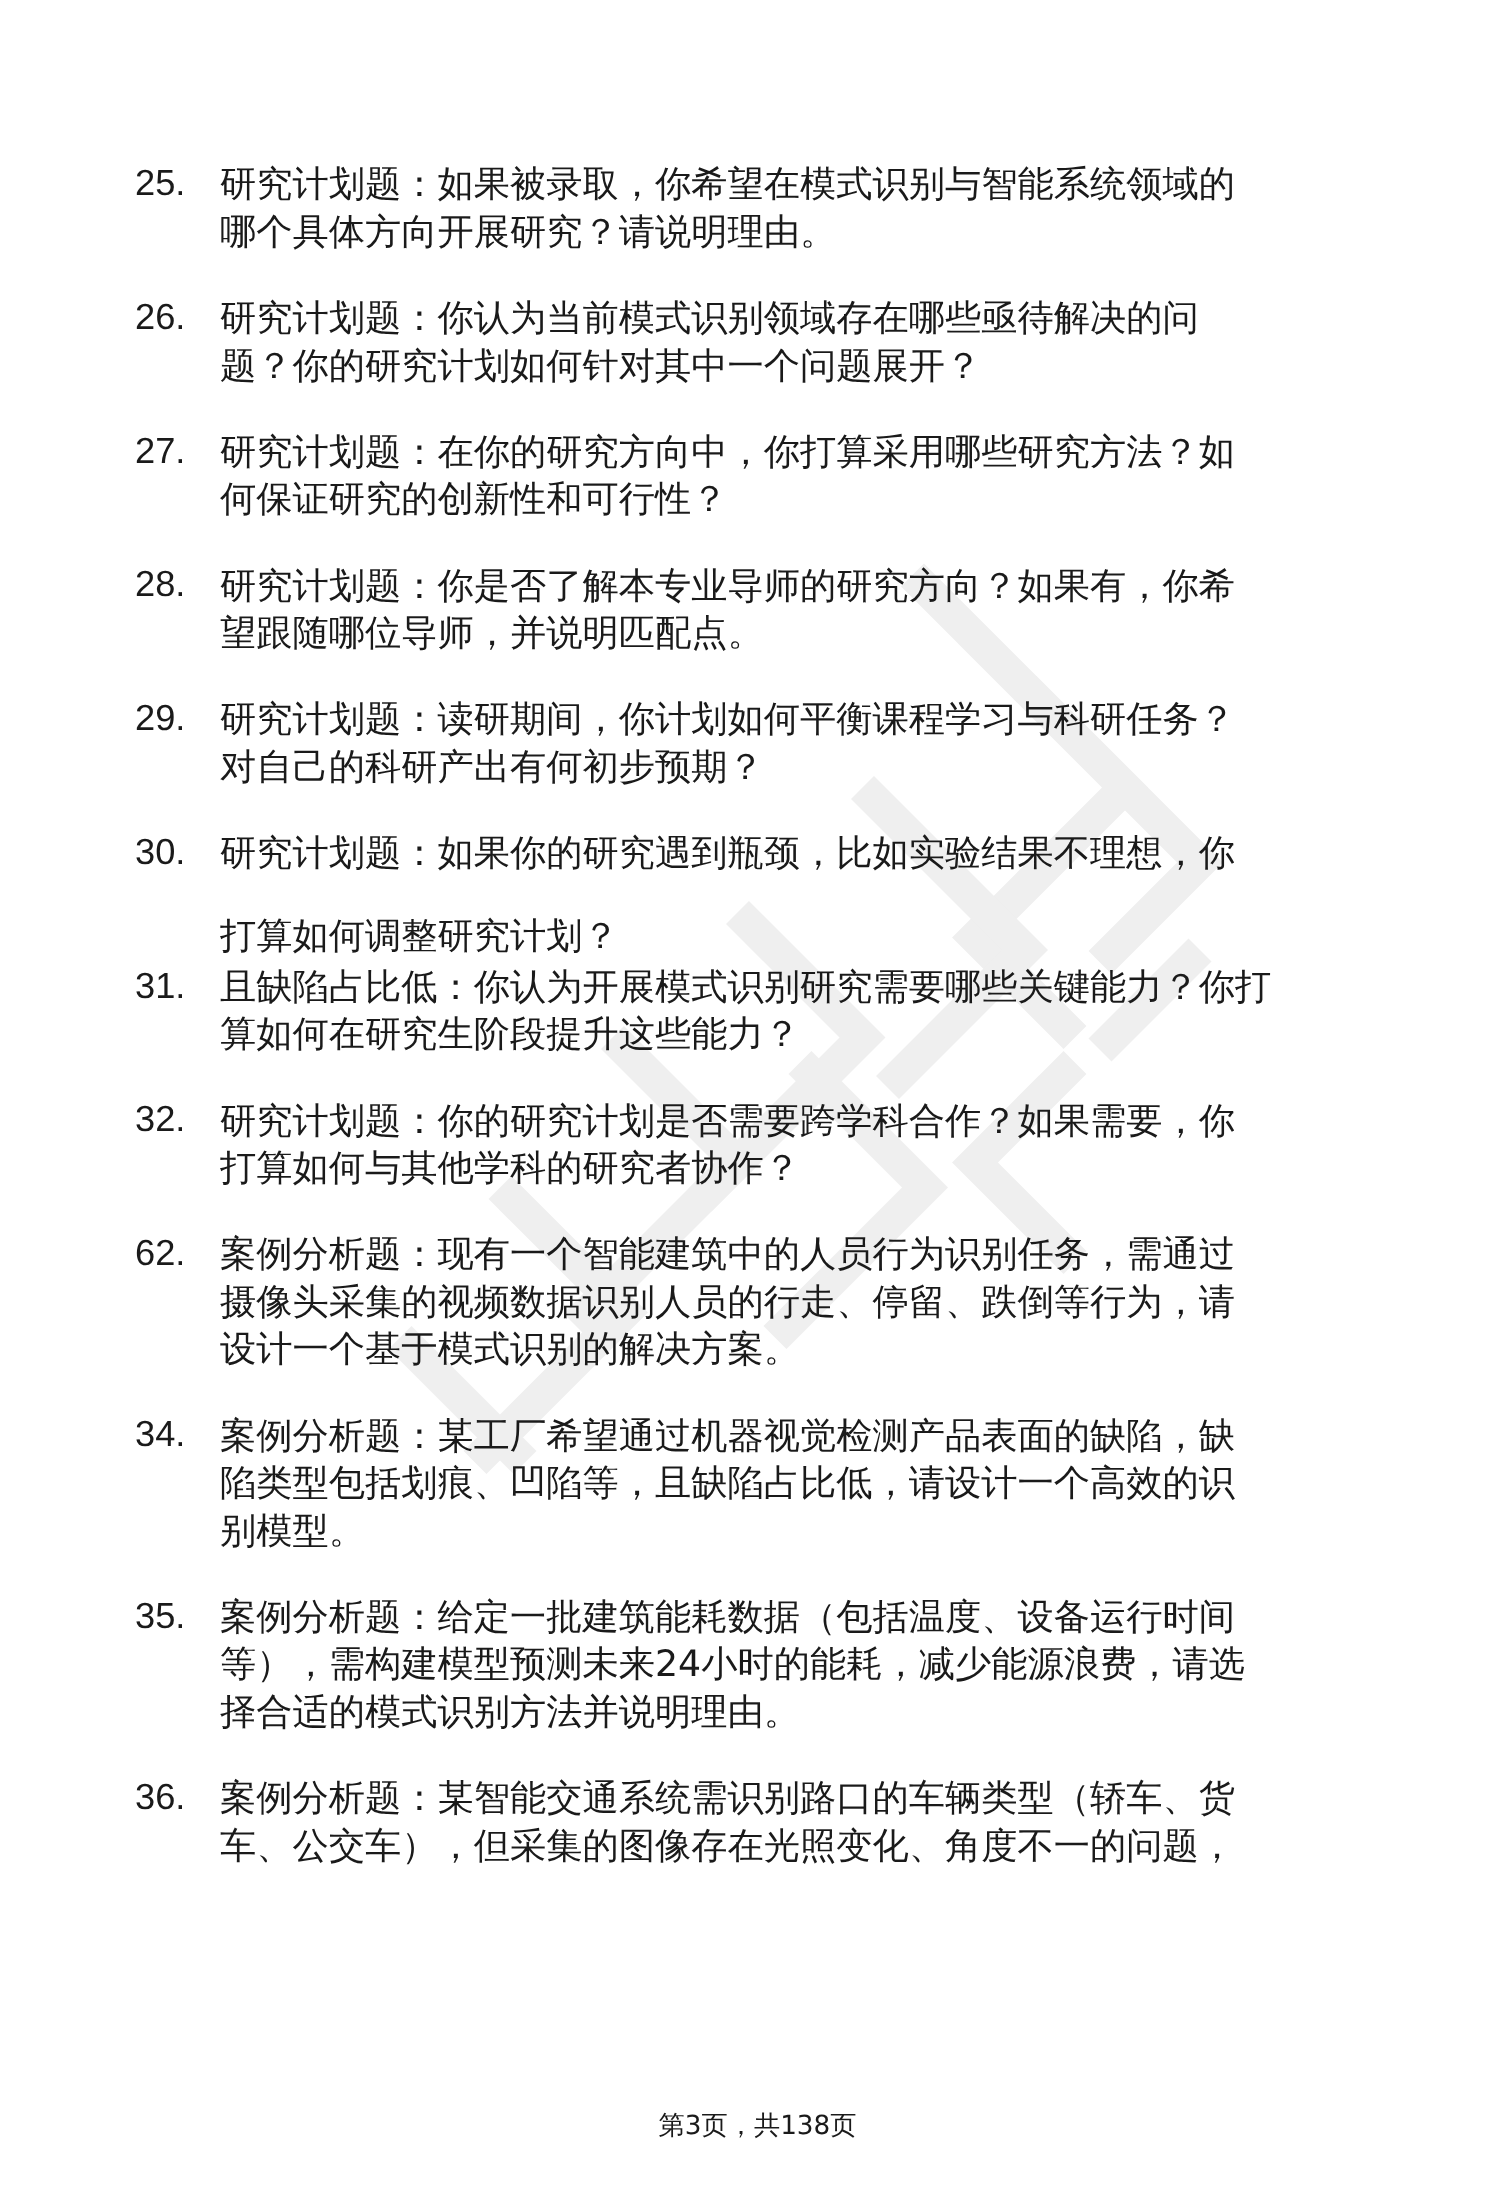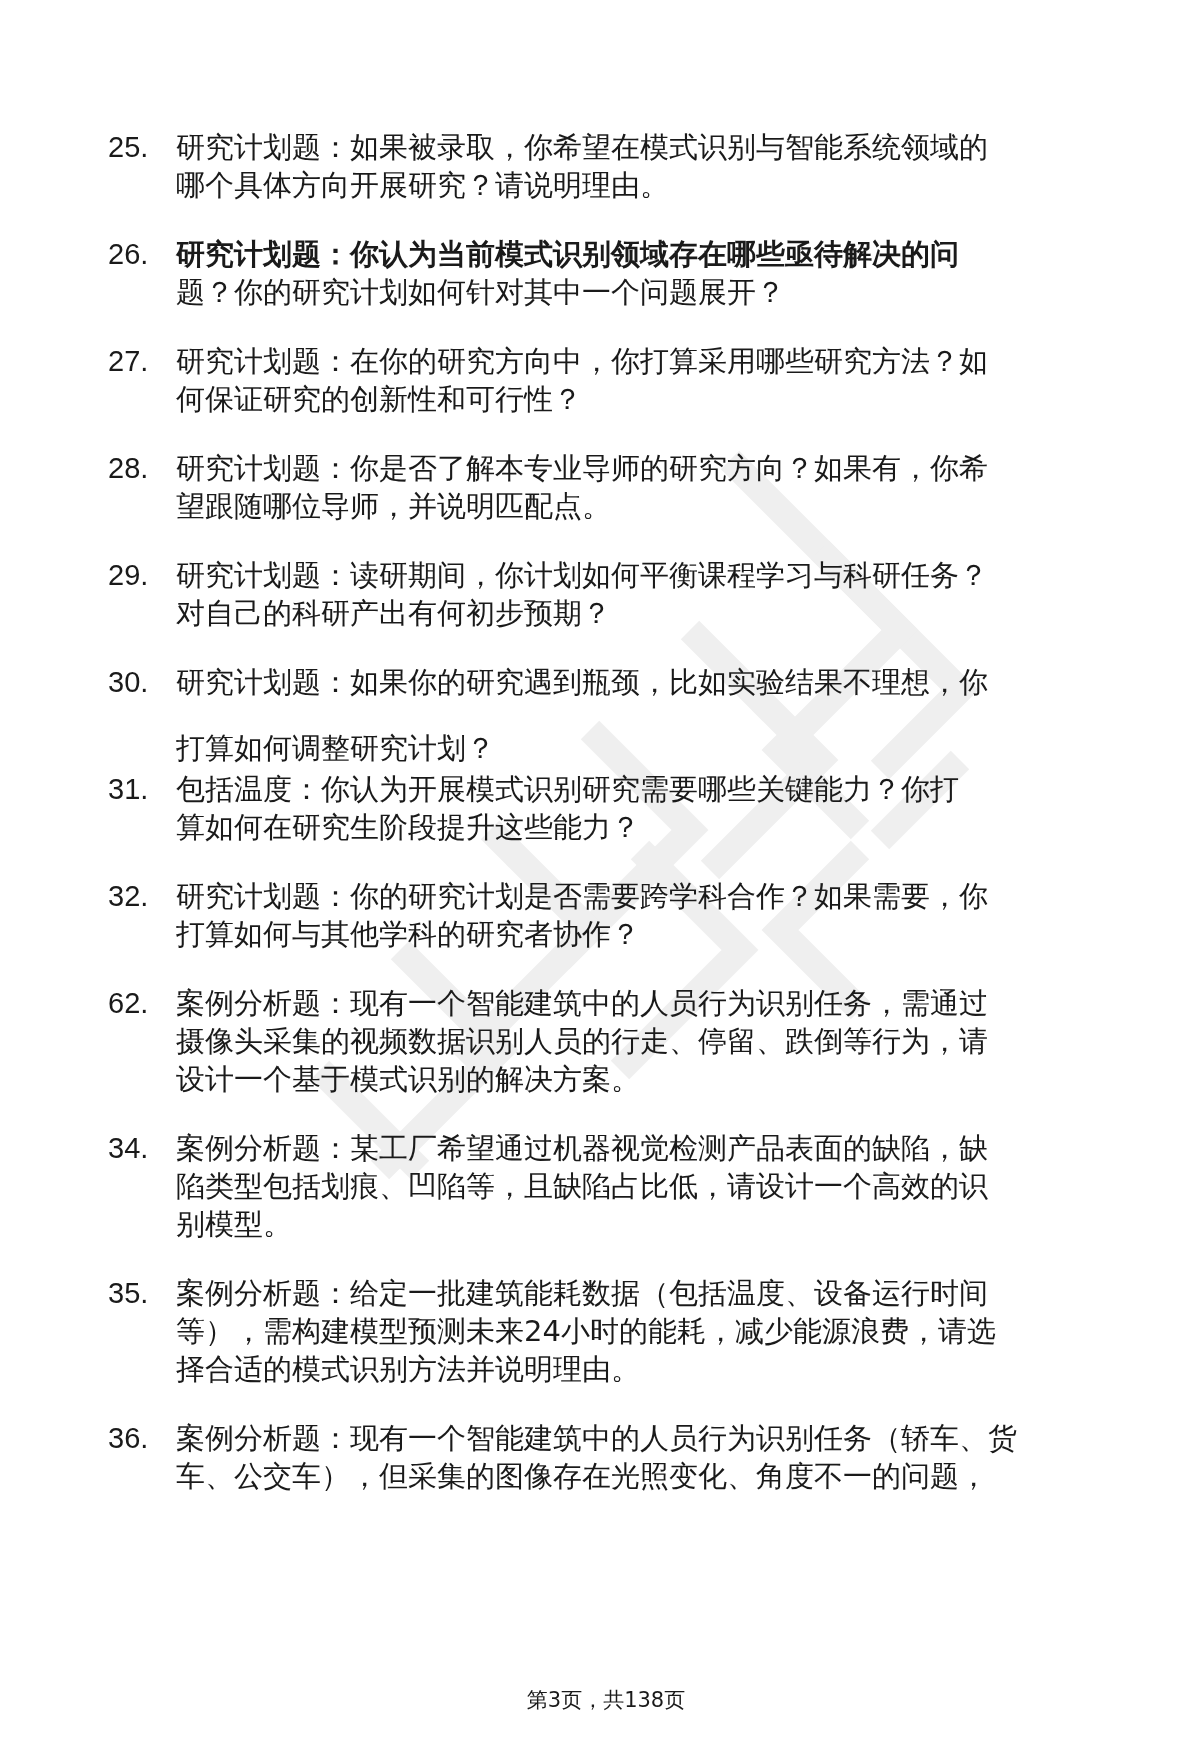--- a/index.html
+++ b/index.html
@@ -90,21 +90,21 @@
 
 
   <div class="q" style="top:127px;">
     <span class="q-num">25.</span>
     <span class="q-line" style="top:0px;">研究计划题：如果被录取，你希望在模式识别与智能系统领域的</span>
     <span class="q-line" style="top:38px;">哪个具体方向开展研究？请说明理由。</span>
   </div>
 
   <div class="q" style="top:234px;">
     <span class="q-num">26.</span>
-    <span class="q-line" style="top:0px;font-weight:bold;">研究计划题：你认为当前模式识别领域存在哪些亟待解决的问</span>
+    <span class="q-line" style="top:0px;">研究计划题：你认为当前模式识别领域存在哪些亟待解决的问</span>
     <span class="q-line" style="top:38px;">题？你的研究计划如何针对其中一个问题展开？</span>
   </div>
 
   <div class="q" style="top:341px;">
     <span class="q-num">27.</span>
     <span class="q-line" style="top:0px;">研究计划题：在你的研究方向中，你打算采用哪些研究方法？如</span>
     <span class="q-line" style="top:38px;">何保证研究的创新性和可行性？</span>
   </div>
 
   <div class="q" style="top:448px;">
@@ -120,21 +120,21 @@
   </div>
 
   <div class="q" style="top:662px;">
     <span class="q-num">30.</span>
     <span class="q-line" style="top:0px;">研究计划题：如果你的研究遇到瓶颈，比如实验结果不理想，你</span>
     <span class="q-line" style="top:38px;margin-top:28px;">打算如何调整研究计划？</span>
   </div>
 
   <div class="q" style="top:769px;">
     <span class="q-num">31.</span>
-    <span class="q-line" style="top:0px;">包括温度：你认为开展模式识别研究需要哪些关键能力？你打</span>
+    <span class="q-line" style="top:0px;">且缺陷占比低：你认为开展模式识别研究需要哪些关键能力？你打</span>
     <span class="q-line" style="top:38px;">算如何在研究生阶段提升这些能力？</span>
   </div>
 
   <div class="q" style="top:876px;">
     <span class="q-num">32.</span>
     <span class="q-line" style="top:0px;">研究计划题：你的研究计划是否需要跨学科合作？如果需要，你</span>
     <span class="q-line" style="top:38px;">打算如何与其他学科的研究者协作？</span>
   </div>
 
   <div class="q" style="top:983px;">
@@ -153,18 +153,18 @@
 
   <div class="q" style="top:1273px;">
     <span class="q-num">35.</span>
     <span class="q-line" style="top:0px;">案例分析题：给定一批建筑能耗数据（包括温度、设备运行时间</span>
     <span class="q-line" style="top:38px;">等），需构建模型预测未来24小时的能耗，减少能源浪费，请选</span>
     <span class="q-line" style="top:76px;">择合适的模式识别方法并说明理由。</span>
   </div>
 
   <div class="q" style="top:1418px;">
     <span class="q-num">36.</span>
-    <span class="q-line" style="top:0px;">案例分析题：现有一个智能建筑中的人员行为识别任务（轿车、货</span>
+    <span class="q-line" style="top:0px;">案例分析题：某智能交通系统需识别路口的车辆类型（轿车、货</span>
     <span class="q-line" style="top:38px;text-align:right;">车、公交车），但采集的图像存在光照变化、角度不一的问题，</span>
   </div>
 
   <div class="footer">第3页，共138页</div>
 </div>
 
 </body></html>

